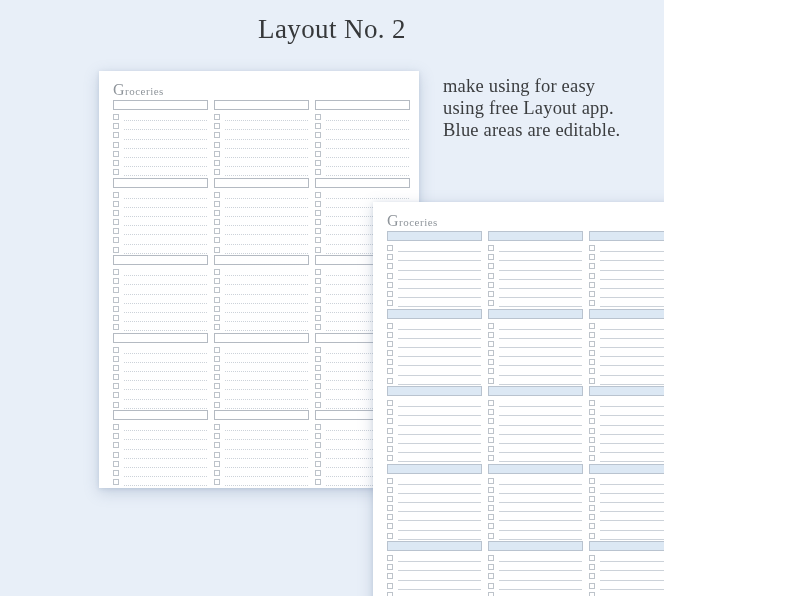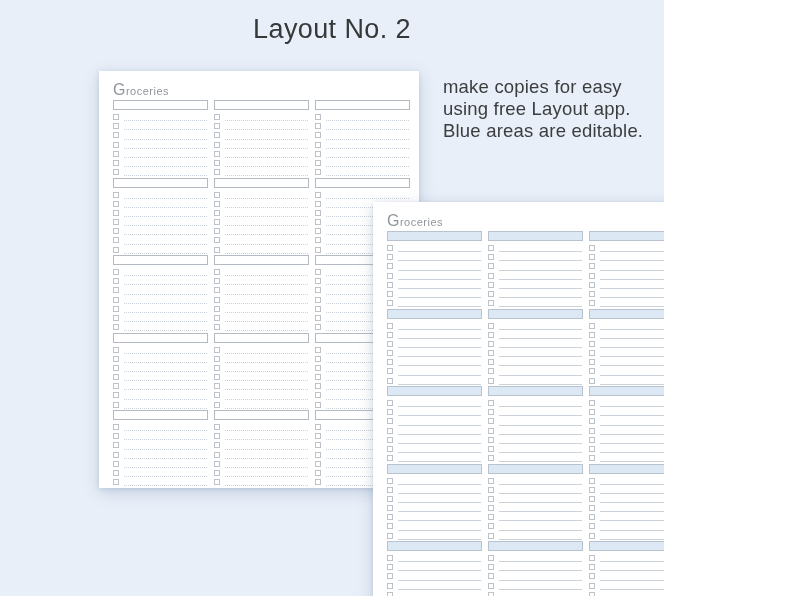--- a/index.html
+++ b/index.html
@@ -10,21 +10,21 @@
     --checkbox-border:#bdc3ca;
     --line:#ccd2d9;
     --title-text:#36383a;
     --body-text:#3b3d3f;
     --sheet-title-text:#8f959b;
   }
   html,body{margin:0;padding:0;}
   .canvas{
     position:relative;width:664px;height:596px;overflow:hidden;
     background:var(--background);
-    font-family:Liberation Sans, sans-serif;
+    font-family:Liberation Serif, serif;
   }
   .main-title{
     position:absolute;top:14px;left:0;width:100%;text-align:center;
     font-size:27px;font-weight:500;letter-spacing:.4px;color:var(--title-text);
   }
   .description{
     position:absolute;left:443px;top:76px;width:260px;
     font-size:18.5px;line-height:21.8px;letter-spacing:.2px;color:var(--body-text);
   }
   .sheet{
@@ -58,21 +58,21 @@
   .sheet-right .ln{border-bottom-style:solid;}
 </style>
 </head>
 <body>
 
 <div class="canvas">
 
   <div class="main-title">Layout No. 2</div>
 
   <div class="description">
-      <div>make copies for easy</div>
+      <div>make using for easy</div>
       <div>using free Layout app.</div>
       <div>Blue areas are editable.</div>
     </div>
 
   <div class="sheet sheet-left">
     <div class="sheet-title">Groceries</div>
     <div class="category-grid">
         <div class="block">
           <div class="cat-header"></div>
           <div class="item">

